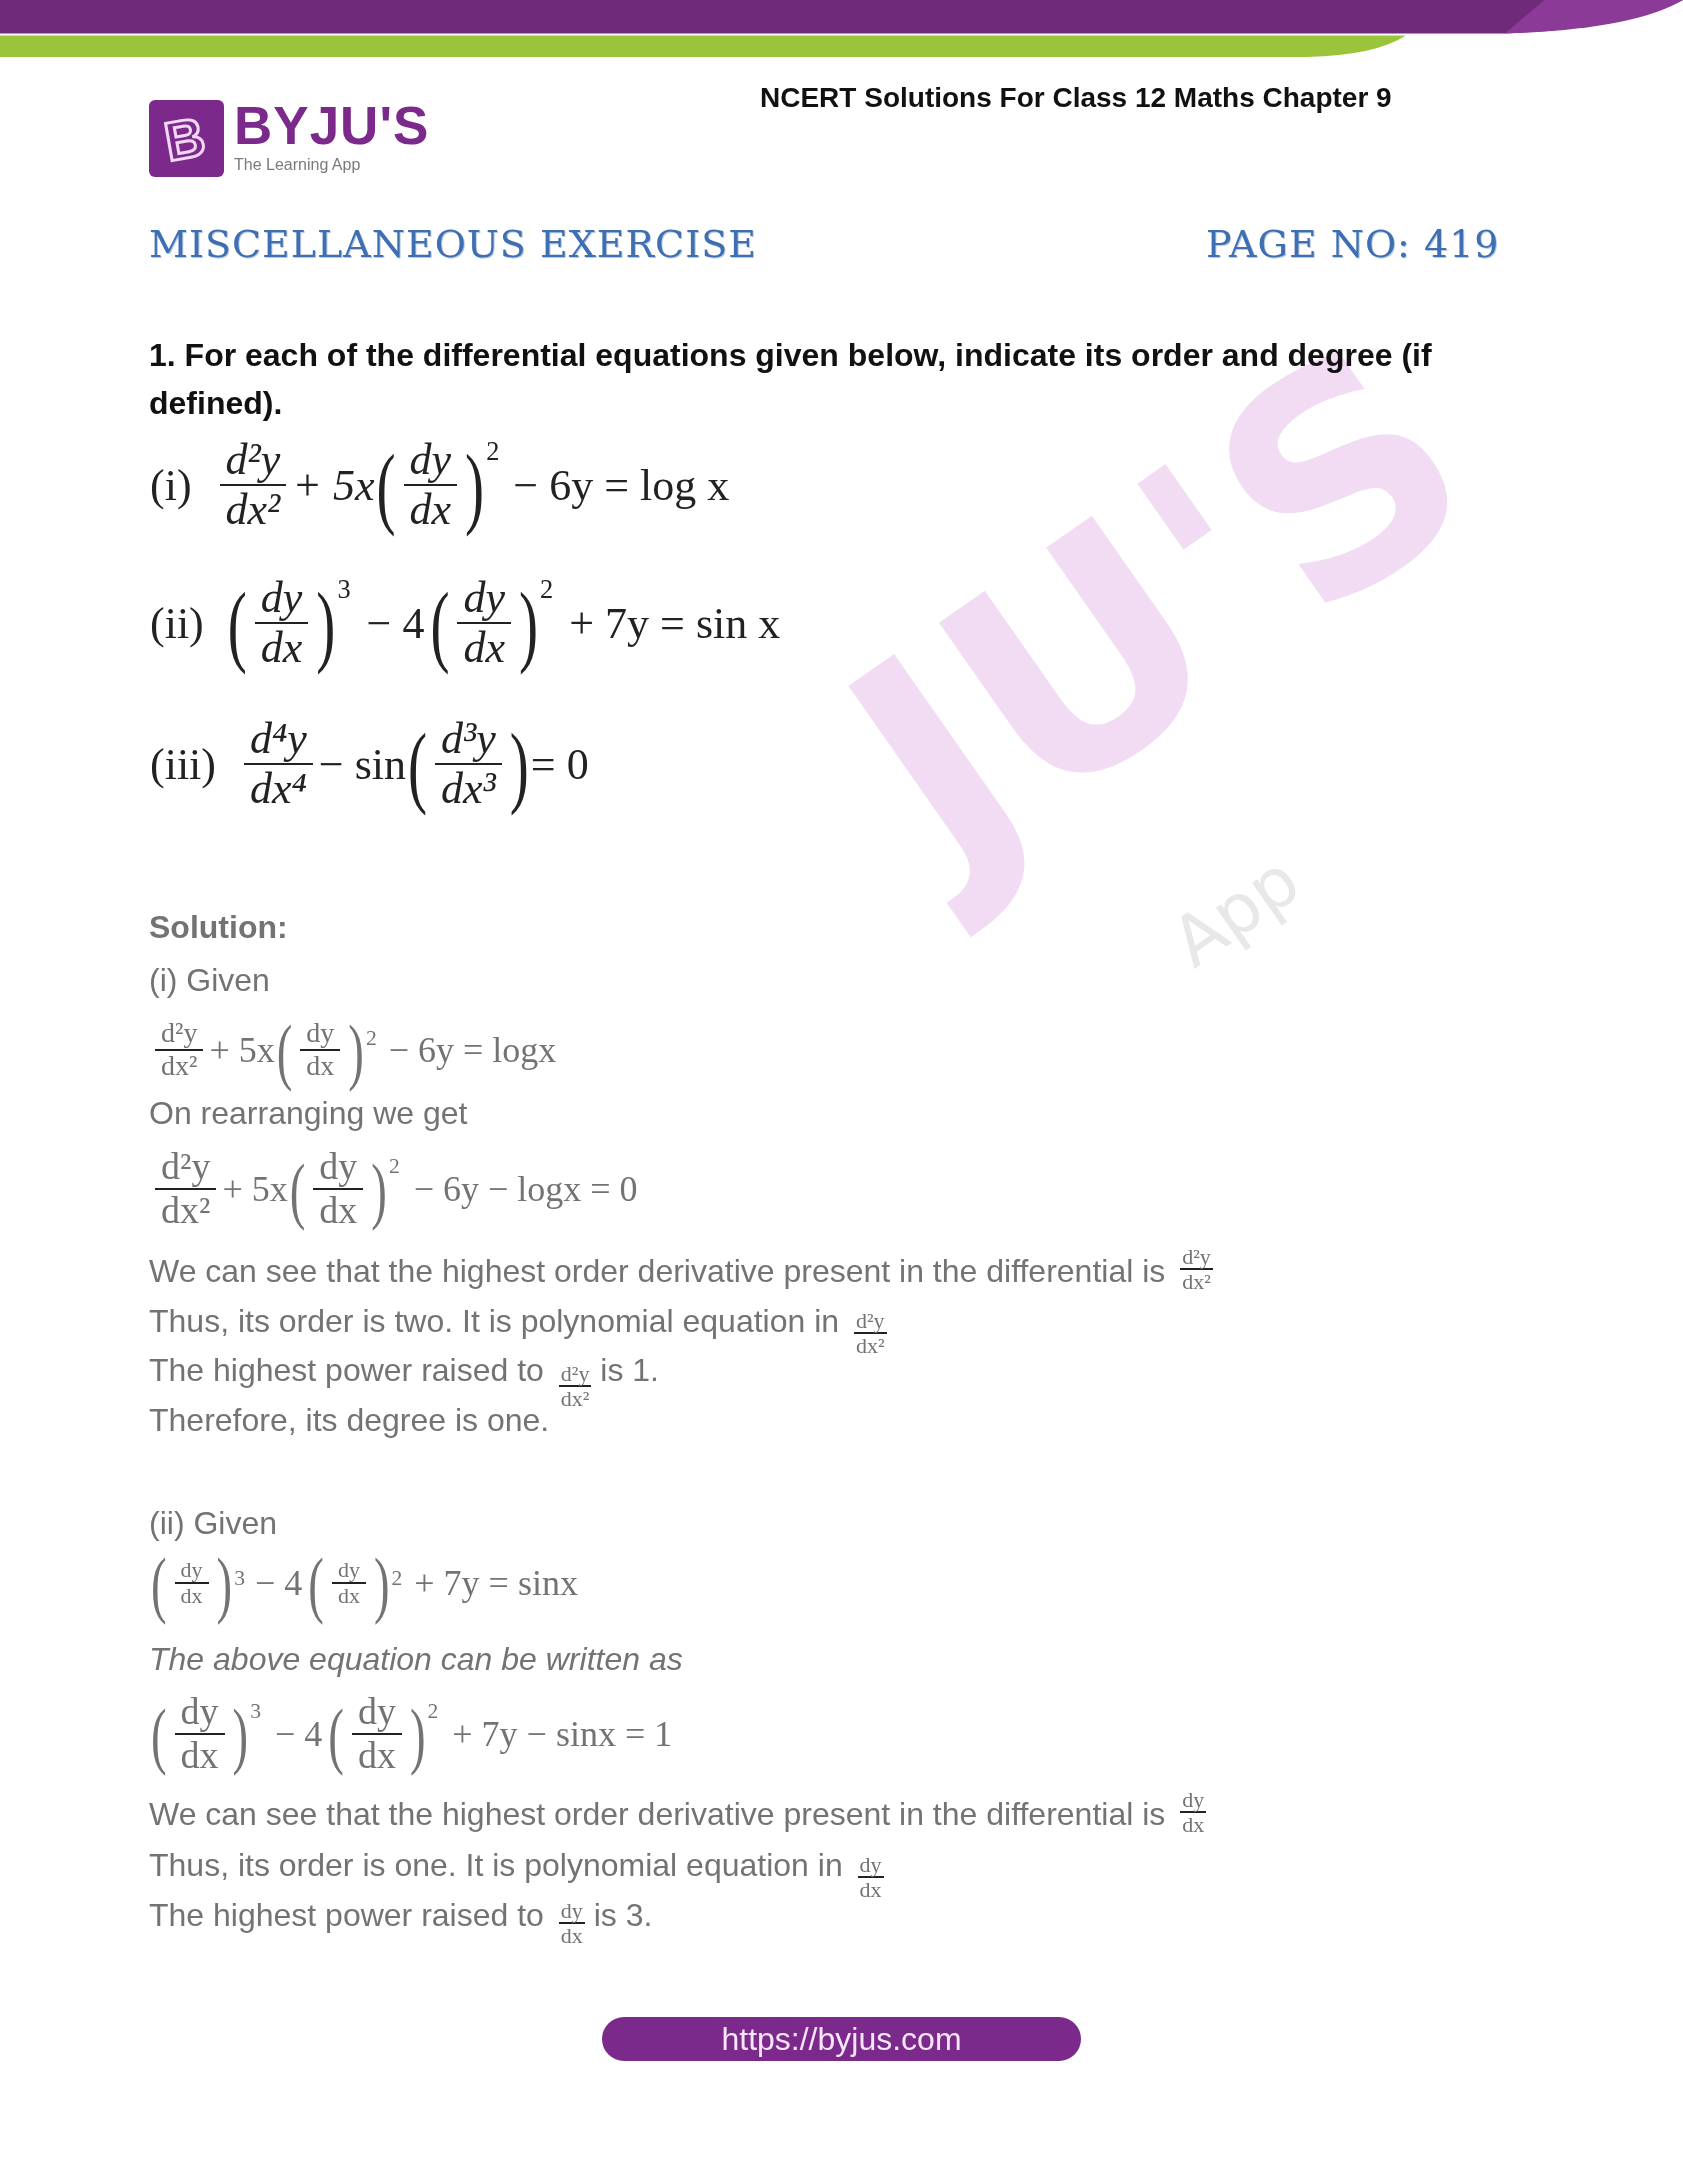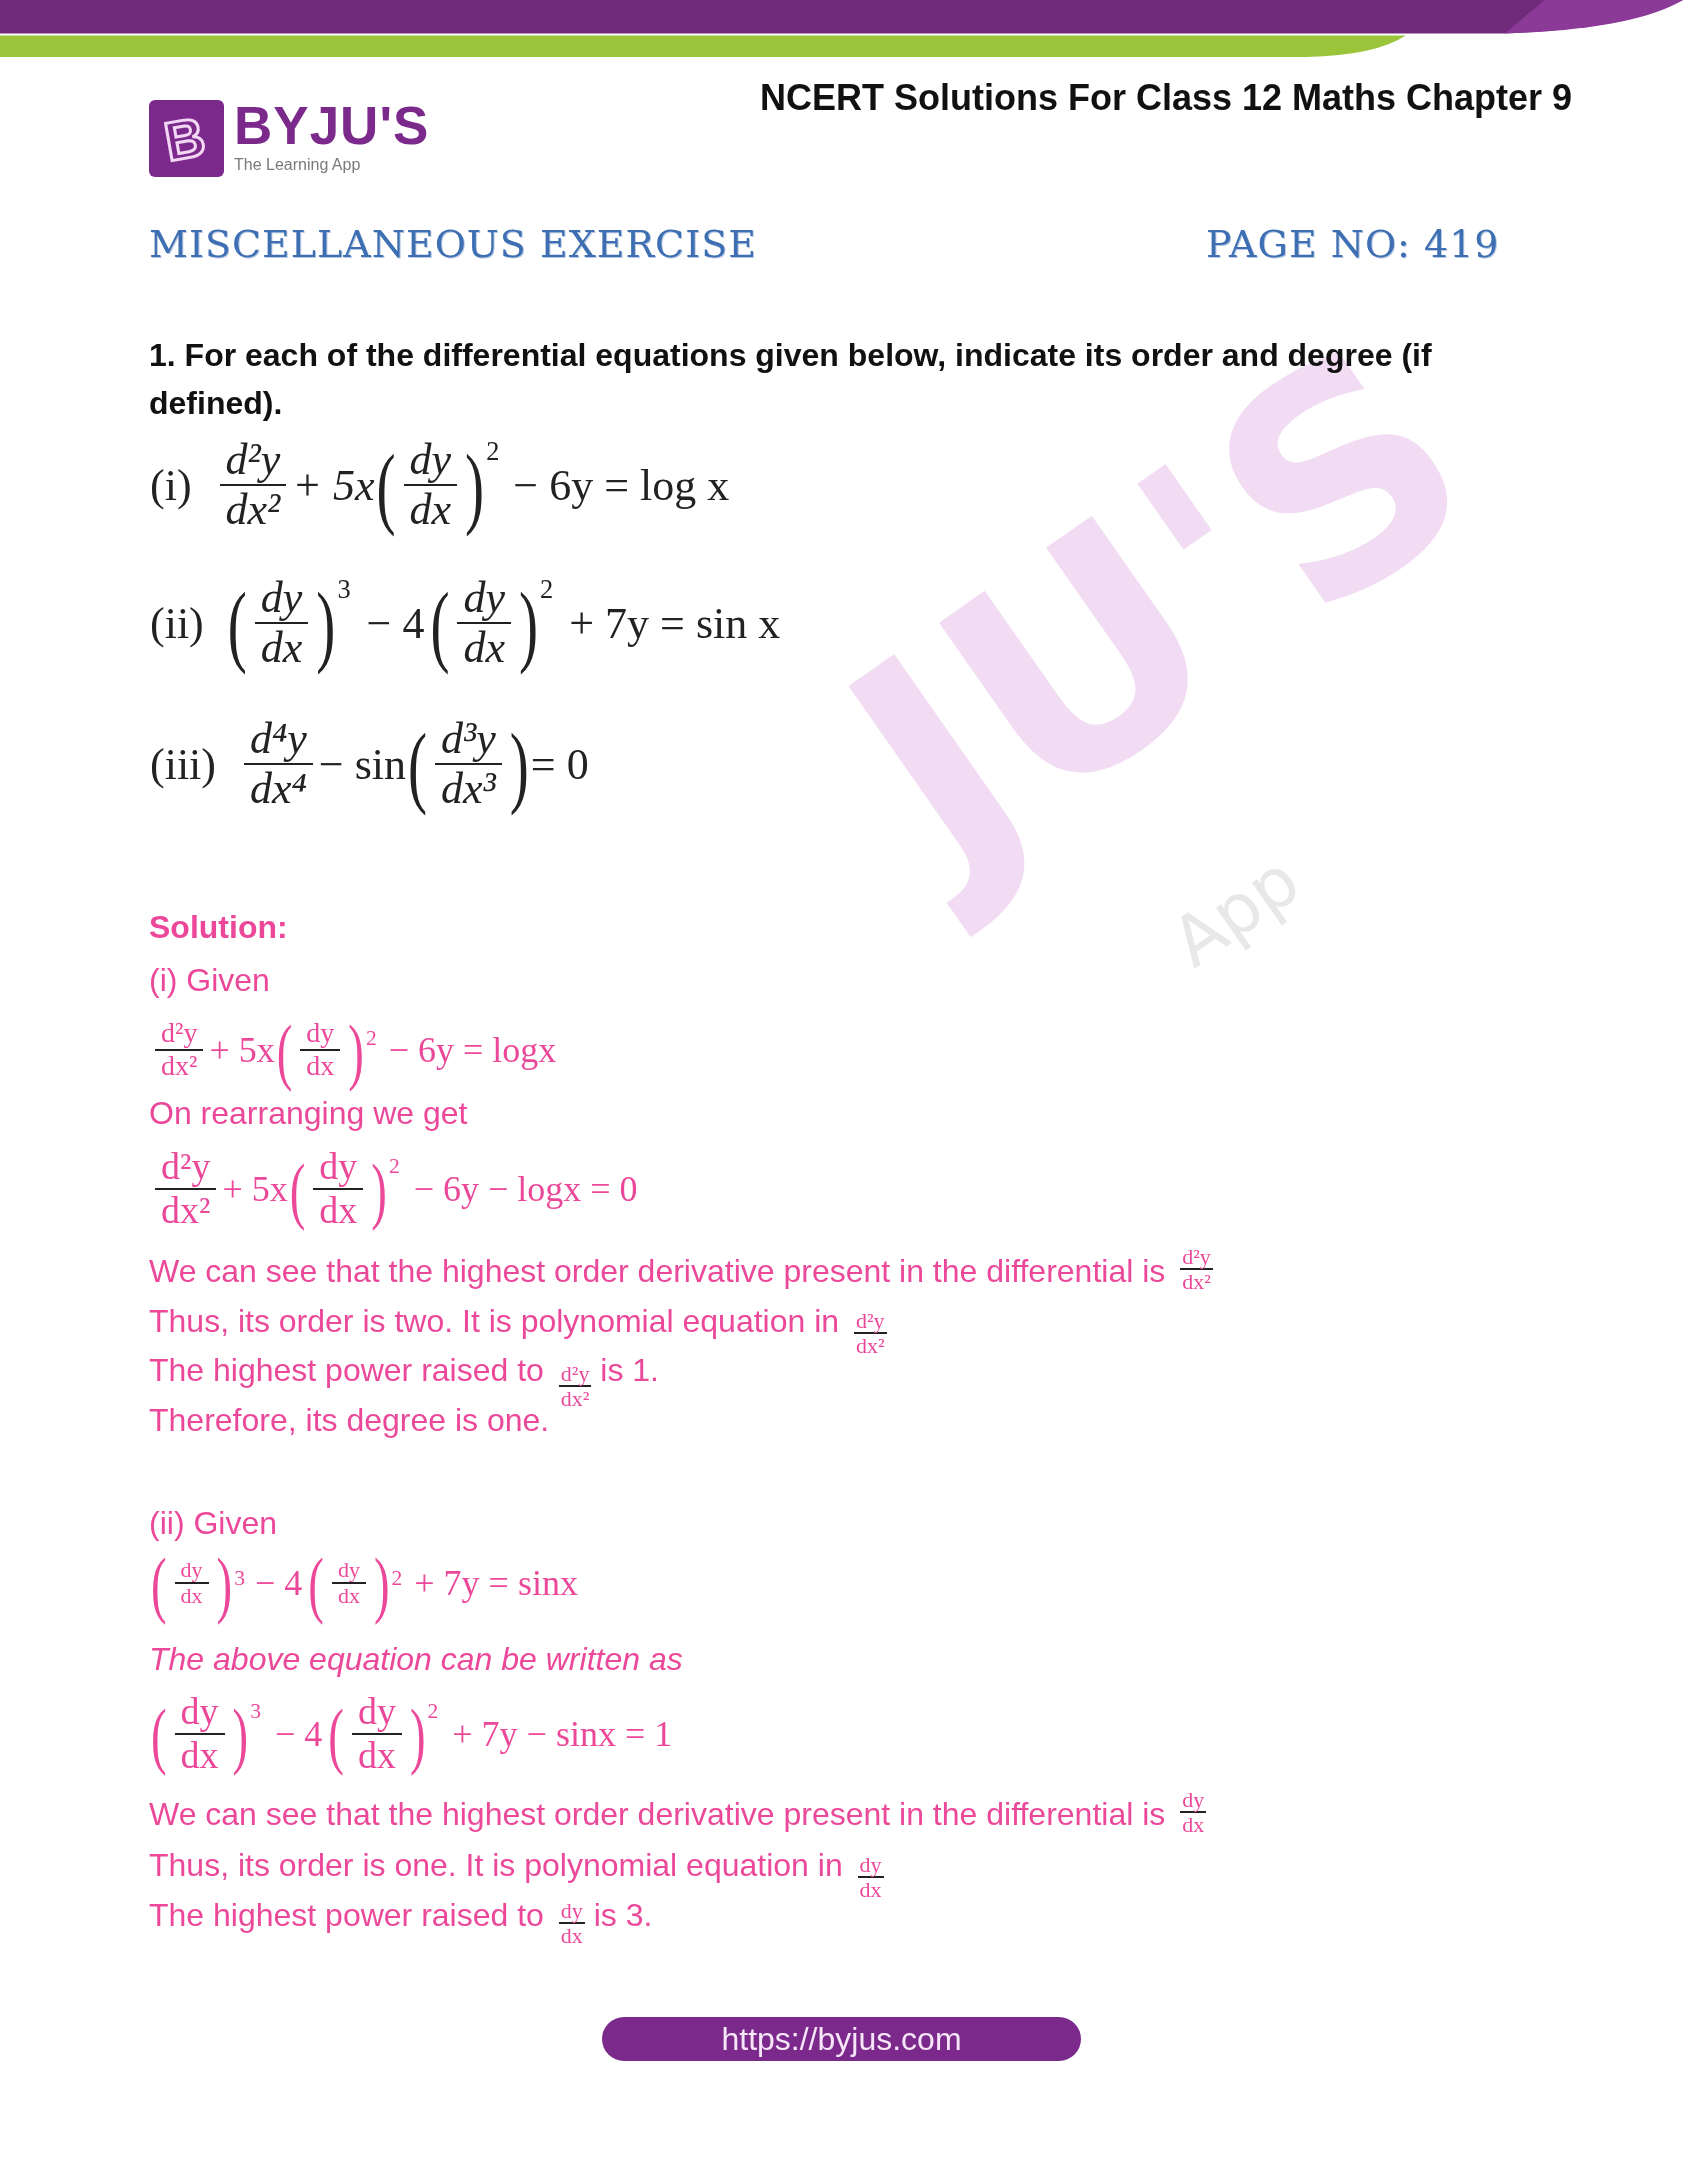--- a/index.html
+++ b/index.html
@@ -6,35 +6,35 @@
   body { width: 1683px; height: 2178px; background: #ffffff; position: relative; overflow: hidden;
          font-family: "Liberation Sans", sans-serif; color: #111; }
   .top-bar { position: absolute; left: 0; top: 0; width: 1683px; height: 59px; }
   .logo { position: absolute; left: 149px; top: 97px; width: 287px; height: 83px; display: flex; align-items: center; }
   .logo-box { width: 75px; height: 77px; background: #7b2a8c; border-radius: 6px; position: relative; }
   .logo-b { position: absolute; left: 16px; top: 12px; font-family: "Liberation Sans", sans-serif; font-size: 55px; line-height: 55px;
             color: #7b2a8c; font-weight: bold; -webkit-text-stroke: 3px #f3d7f5; transform: rotate(-10deg); }
   .logo-text { margin-left: 10px; display: flex; flex-direction: column; }
   .logo-name { font-size: 53px; font-weight: bold; color: #7b2a8c; line-height: 53px; letter-spacing: 1px; }
   .logo-tag { font-size: 16px; color: #7a7a7a; line-height: 26px; }
-  .header-title { position: absolute; left: 760px; top: 77px; font-size: 36px; font-weight: bold; line-height: 41px; color: #111;
+  .header-title { position: absolute; left: 760px; top: 77px; font-size: 28px; font-weight: bold; line-height: 41px; color: #111;
                   font-family: "Liberation Sans", sans-serif; }
   .section-head { position: absolute; top: 222px; font-family: "DejaVu Serif", serif; font-size: 38px; color: #3e6fb2;
                   letter-spacing: 1px; text-shadow: 1px 1px 0 #b7c9e3; }
   .section-left { left: 149px; }
   .section-right { left: 1206px; }
   .question { position: absolute; left: 149px; top: 331px; width: 1386px; font-size: 32px; font-weight: bold; line-height: 48px; }
   .eq-row { position: absolute; left: 150px; font-family: "Liberation Serif", serif; font-size: 44px; display: flex; align-items: center; color: #222; }
   .frac { display: inline-flex; flex-direction: column; align-items: center; vertical-align: middle; margin: 0 6px; }
   .frac .num { border-bottom: 2px solid #222; padding: 0 6px; line-height: 1.1; }
   .frac .den { padding: 0 6px; line-height: 1.1; }
   .paren { font-size: 130%; font-weight: 200; transform: scaleY(1.6); display: inline-block; margin: 0 2px; }
   .it { font-style: italic; }
   sup { font-size: 60%; }
-  .sol { position: absolute; left: 149px; font-size: 32px; line-height: 40px; color: #ec4899; }
+  .sol { position: absolute; left: 149px; font-size: 32px; line-height: 40px; color: #737373; }
   .sol-bold { font-weight: bold; }
   .math { font-family: "Liberation Serif", serif; font-size: 36px; display: flex; align-items: center; }
   .math .frac .num, .math .frac .den { font-size: 28px; }
   .math-sm .frac .num, .math-sm .frac .den { font-size: 22px; }
   .math-lg .frac .num, .math-lg .frac .den { font-size: 38px; }
   .inline-frac { display: inline-flex; flex-direction: column; align-items: center; vertical-align: middle; font-family: "Liberation Serif", serif; font-size: 22px; margin-left: 6px; }
   .inline-frac .num { border-bottom: 2px solid #222; line-height: 1.05; padding: 0 2px; }
   .inline-frac .den { line-height: 1.05; }
   .watermark { position: absolute; left: 792px; top: 653px; font-size: 297px; font-weight: bold; color: #f1d9f3;
                transform: rotate(-35deg); transform-origin: left top; opacity: 0.9; font-family: "DejaVu Sans", sans-serif; z-index: 0; }

